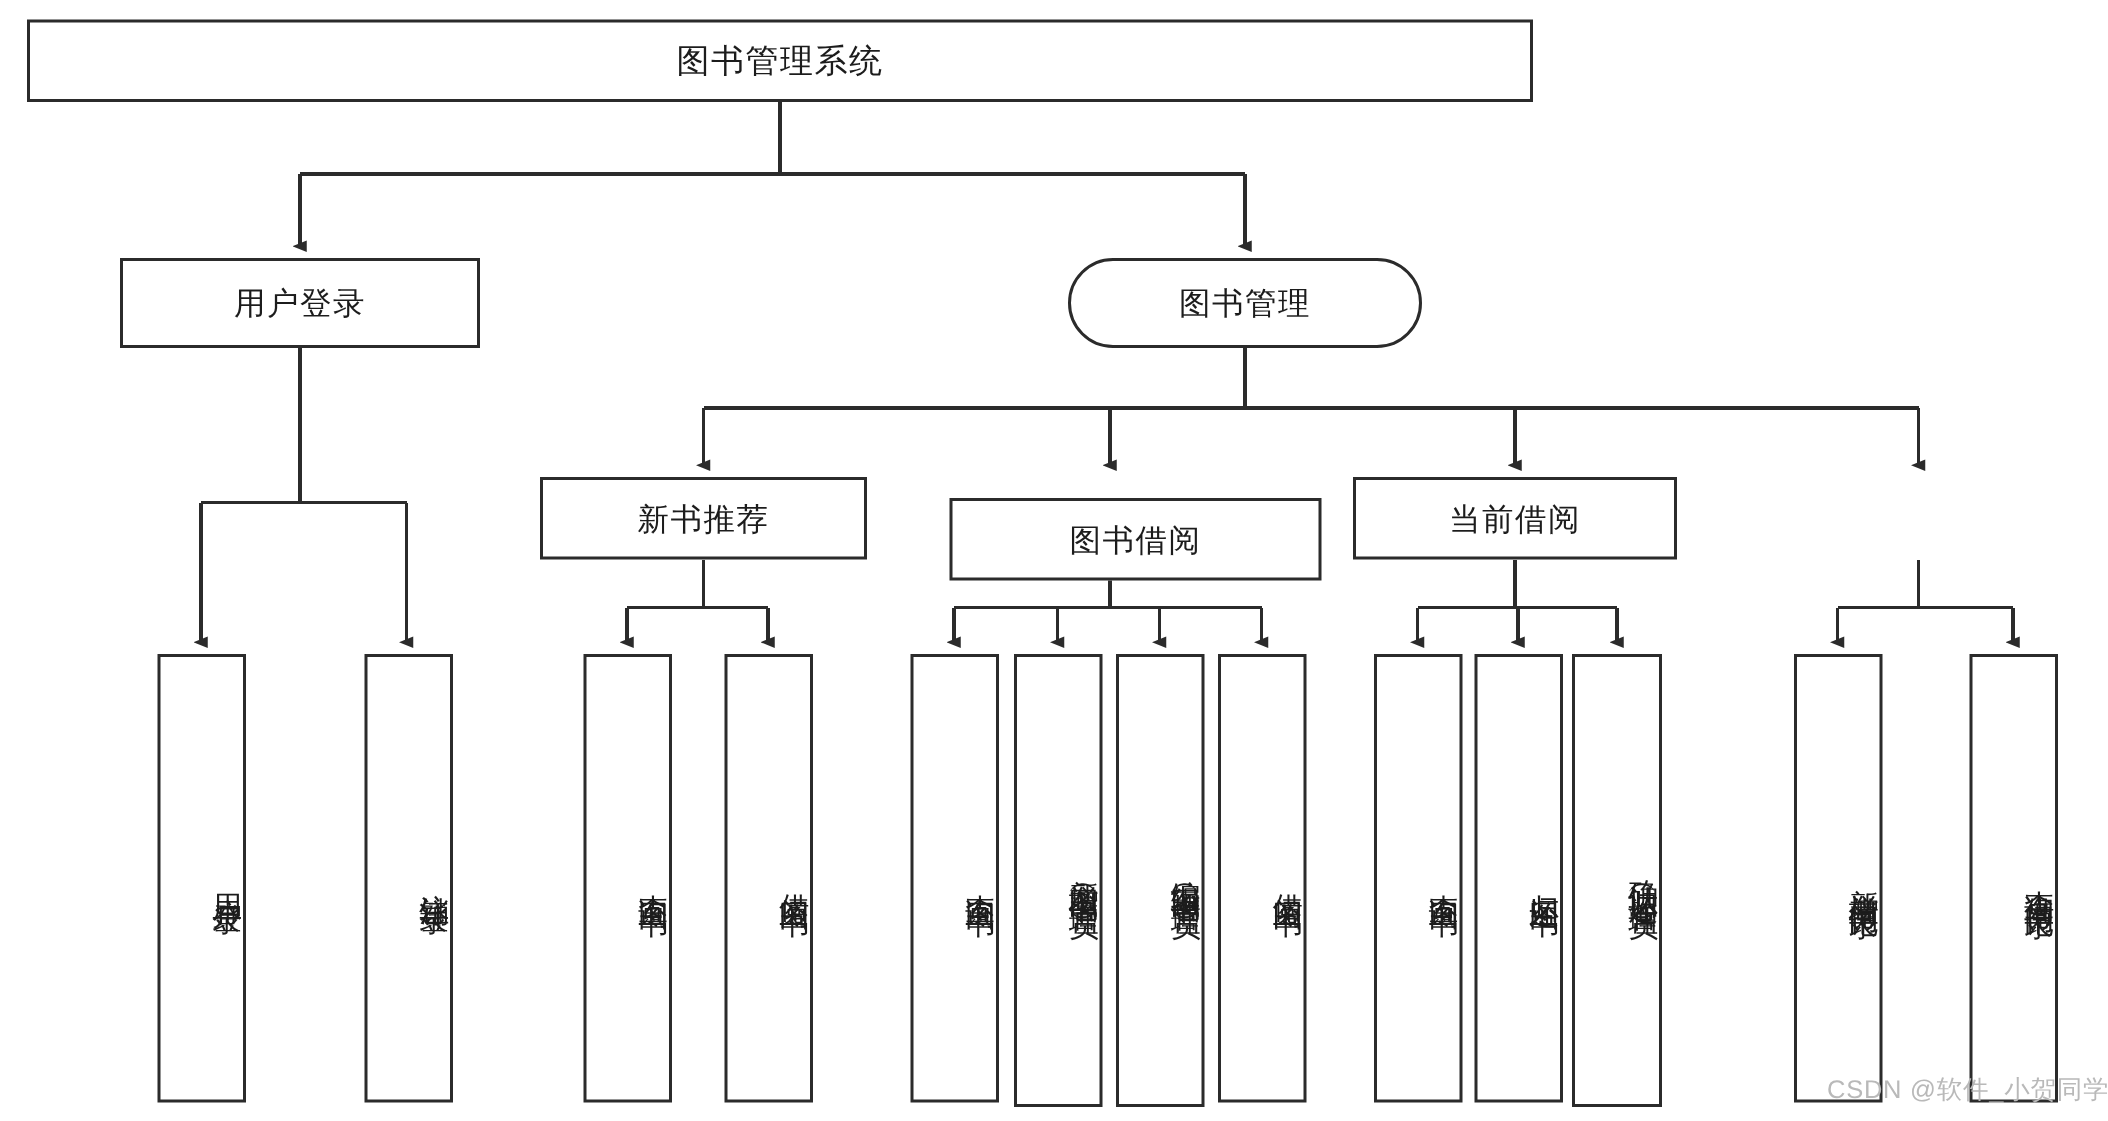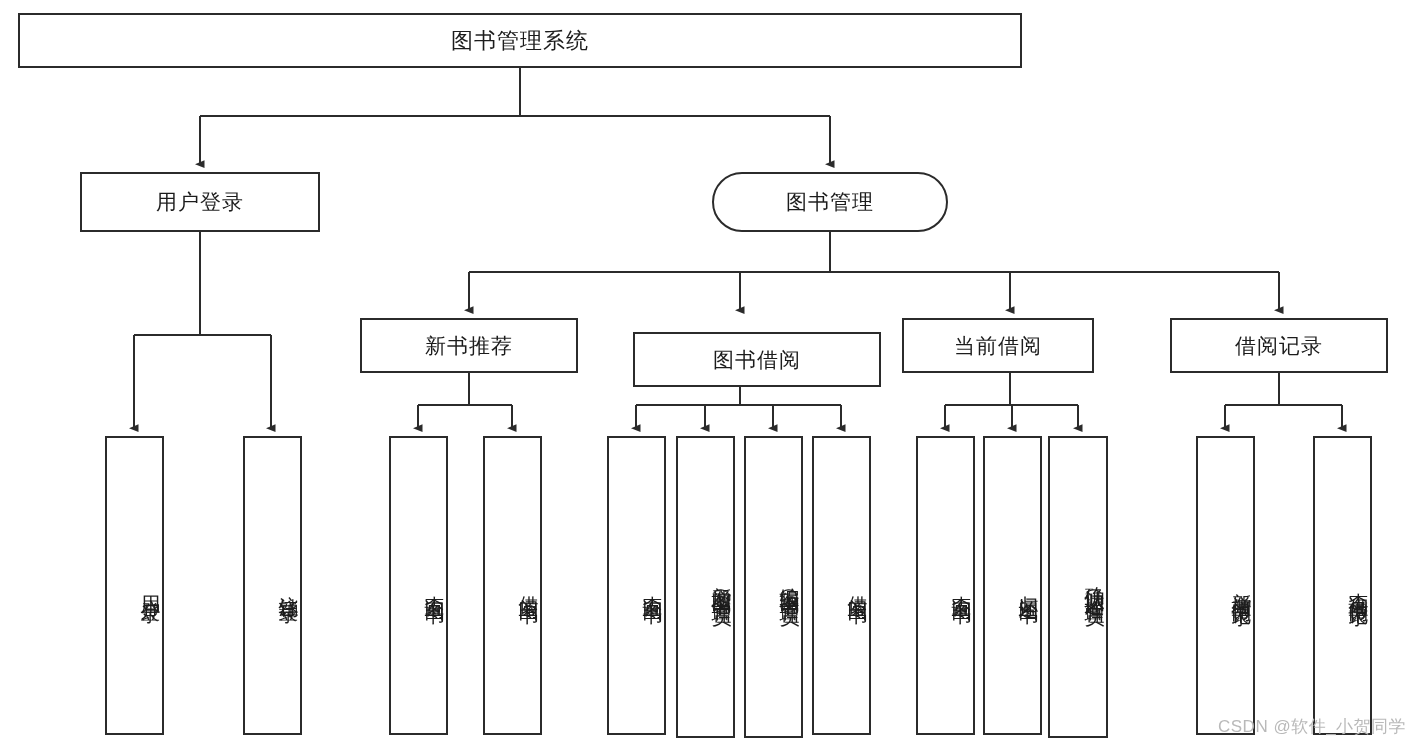--- a/index.html
+++ b/index.html
@@ -140,27 +140,24 @@
   </div>
 
   <div class="node horiz" style="left:360px;top:318px;width:218px;height:55px;text-align:center;">
     <span>新书推荐</span>
   </div>
 
   <div class="node horiz" style="left:633px;top:332px;width:248px;height:55px;">
     <span>图书借阅</span>
   </div>
 
-  <div class="node horiz" style="left:902px;top:318px;width:192px;height:55px;">
+  <div class="node horiz" style="left:902px;top:318px;width:216px;height:55px;">
     <span>当前借阅</span>
   </div>
 
-  <div class="node horiz" style="left:1170px;top:318px;width:218px;height:55px;">
-    <span>借阅记录</span>
-  </div>
 
   <div class="node vert" style="left:105px;top:436px;width:59px;height:299px;">
     <span class="vlabel">用户登录</span>
   </div>
 
   <div class="node vert" style="left:243px;top:436px;width:59px;height:299px;">
     <span class="vlabel">注销登录</span>
   </div>
 
   <div class="node vert" style="left:389px;top:436px;width:59px;height:299px;">

